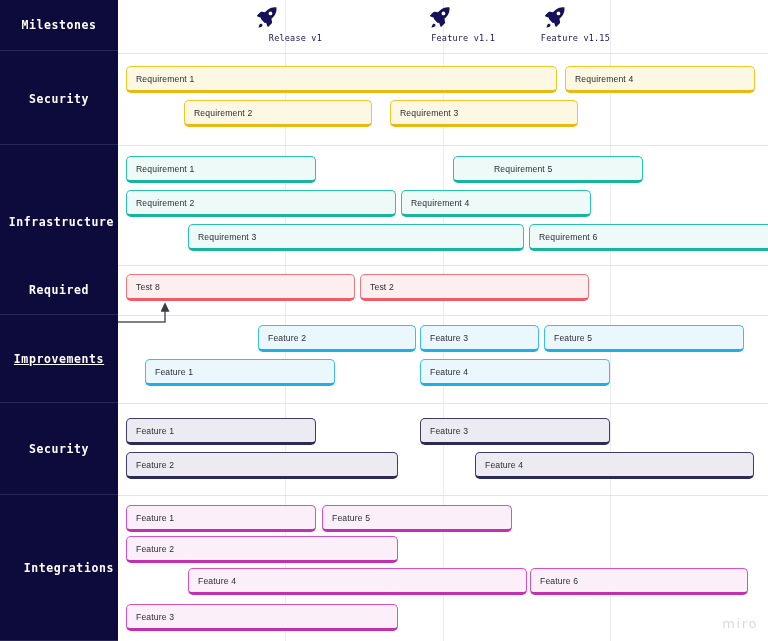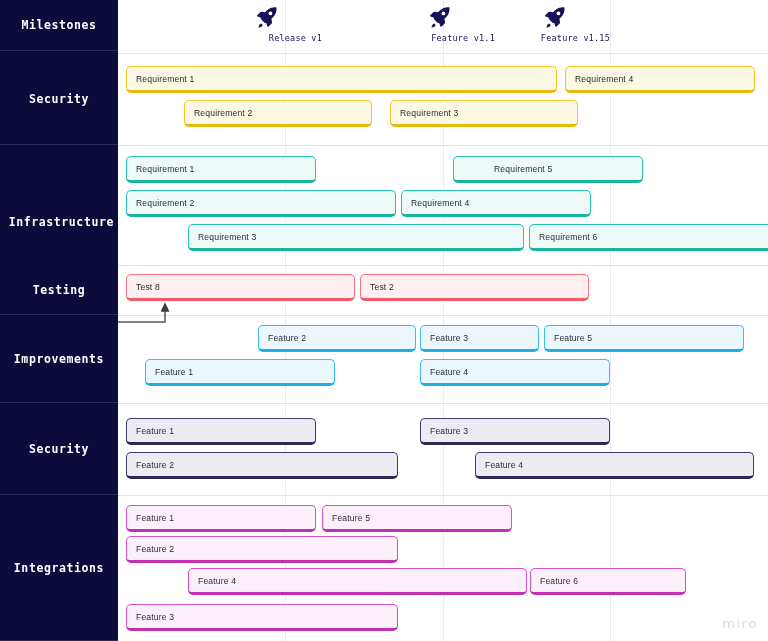--- a/index.html
+++ b/index.html
@@ -193,21 +193,21 @@
         <div class="bar" title="Improvements — Feature 1" style="left: 27px; top: 359px; width: 190px; background: rgb(234, 247, 253); border-color: rgb(60, 189, 240) rgb(60, 189, 240) rgb(32, 174, 230); border-bottom-width: 3px;">Feature 1</div>
         <div class="bar" title="Improvements — Feature 4" style="left: 302px; top: 359px; width: 190px; background: rgb(234, 247, 253); border-color: rgb(60, 189, 240) rgb(60, 189, 240) rgb(32, 174, 230); border-bottom-width: 3px;">Feature 4</div>
         <div class="bar" title="Security — Feature 1" style="left: 8px; top: 418px; width: 190px; background: rgb(236, 235, 242); border-color: rgb(62, 59, 114) rgb(62, 59, 114) rgb(44, 42, 87); border-bottom-width: 3px;">Feature 1</div>
         <div class="bar" title="Security — Feature 3" style="left: 302px; top: 418px; width: 190px; background: rgb(236, 235, 242); border-color: rgb(62, 59, 114) rgb(62, 59, 114) rgb(44, 42, 87); border-bottom-width: 3px;">Feature 3</div>
         <div class="bar" title="Security — Feature 2" style="left: 8px; top: 452px; width: 272px; background: rgb(236, 235, 242); border-color: rgb(62, 59, 114) rgb(62, 59, 114) rgb(44, 42, 87); border-bottom-width: 3px;">Feature 2</div>
         <div class="bar" title="Security — Feature 4" style="left: 357px; top: 452px; width: 279px; background: rgb(236, 235, 242); border-color: rgb(62, 59, 114) rgb(62, 59, 114) rgb(44, 42, 87); border-bottom-width: 3px;">Feature 4</div>
         <div class="bar" title="Integrations — Feature 1" style="left: 8px; top: 505px; width: 190px; background: rgb(251, 240, 250); border-color: rgb(217, 79, 196) rgb(217, 79, 196) rgb(194, 47, 176); border-bottom-width: 3px;">Feature 1</div>
         <div class="bar" title="Integrations — Feature 5" style="left: 204px; top: 505px; width: 190px; background: rgb(251, 240, 250); border-color: rgb(217, 79, 196) rgb(217, 79, 196) rgb(194, 47, 176); border-bottom-width: 3px;">Feature 5</div>
         <div class="bar" title="Integrations — Feature 2" style="left: 8px; top: 536px; width: 272px; background: rgb(251, 240, 250); border-color: rgb(217, 79, 196) rgb(217, 79, 196) rgb(194, 47, 176); border-bottom-width: 3px;">Feature 2</div>
         <div class="bar" title="Integrations — Feature 4" style="left: 70px; top: 568px; width: 339px; background: rgb(251, 240, 250); border-color: rgb(217, 79, 196) rgb(217, 79, 196) rgb(194, 47, 176); border-bottom-width: 3px;">Feature 4</div>
-        <div class="bar" title="Integrations — Feature 6" style="left: 412px; top: 568px; width: 156px; background: rgb(251, 240, 250); border-color: rgb(217, 79, 196) rgb(217, 79, 196) rgb(194, 47, 176); border-bottom-width: 3px;">Feature 6</div>
+        <div class="bar" title="Integrations — Feature 6" style="left: 412px; top: 568px; width: 218px; background: rgb(251, 240, 250); border-color: rgb(217, 79, 196) rgb(217, 79, 196) rgb(194, 47, 176); border-bottom-width: 3px;">Feature 6</div>
         <div class="bar" title="Integrations — Feature 3" style="left: 8px; top: 604px; width: 272px; background: rgb(251, 240, 250); border-color: rgb(217, 79, 196) rgb(217, 79, 196) rgb(194, 47, 176); border-bottom-width: 3px;">Feature 3</div>
       </div>
 
     <svg class="connector" viewBox="0 0 650 641" width="650" height="641">
       <defs>
         <marker id="arrowhead" markerWidth="7" markerHeight="7" refX="3.2" refY="3" orient="auto">
           <path d="M0,0 L6.4,3 L0,6 z" fill="#3b3b45"></path>
         </marker>
       </defs>
       <path d="M -2,322 L 47,322 L 47,307" fill="none" stroke="#55555f" stroke-width="1.5" marker-end="url(#arrowhead)"></path>
@@ -221,27 +221,27 @@
         <div class="swim-label" style="top: 0px; height: 51px;">
           <span>Milestones</span>
         </div>
         <div class="swim-label" style="top: 53px; height: 92px;">
           <span>Security</span>
         </div>
         <div class="swim-label" style="top: 162px; height: 120px; justify-content: flex-end;">
           <span>Infrastructure</span>
         </div>
         <div class="swim-label" style="top: 265px; height: 50px;">
-          <span>Testing</span>
-        </div>
-        <div class="swim-label" style="top: 315px; height: 88px;">
+          <span>Required</span>
+        </div>
+        <div class="swim-label" style="top: 315px; height: 88px; text-decoration: underline;">
           <span>Improvements</span>
         </div>
         <div class="swim-label" style="top: 403px; height: 92px; text-align: right;">
           <span>Security</span>
         </div>
-        <div class="swim-label" style="top: 495px; height: 146px;">
+        <div class="swim-label" style="top: 495px; height: 146px; justify-content: flex-end;">
           <span>Integrations</span>
         </div>
       </div>
   </div>
 
 </div>
 
 </body></html>

